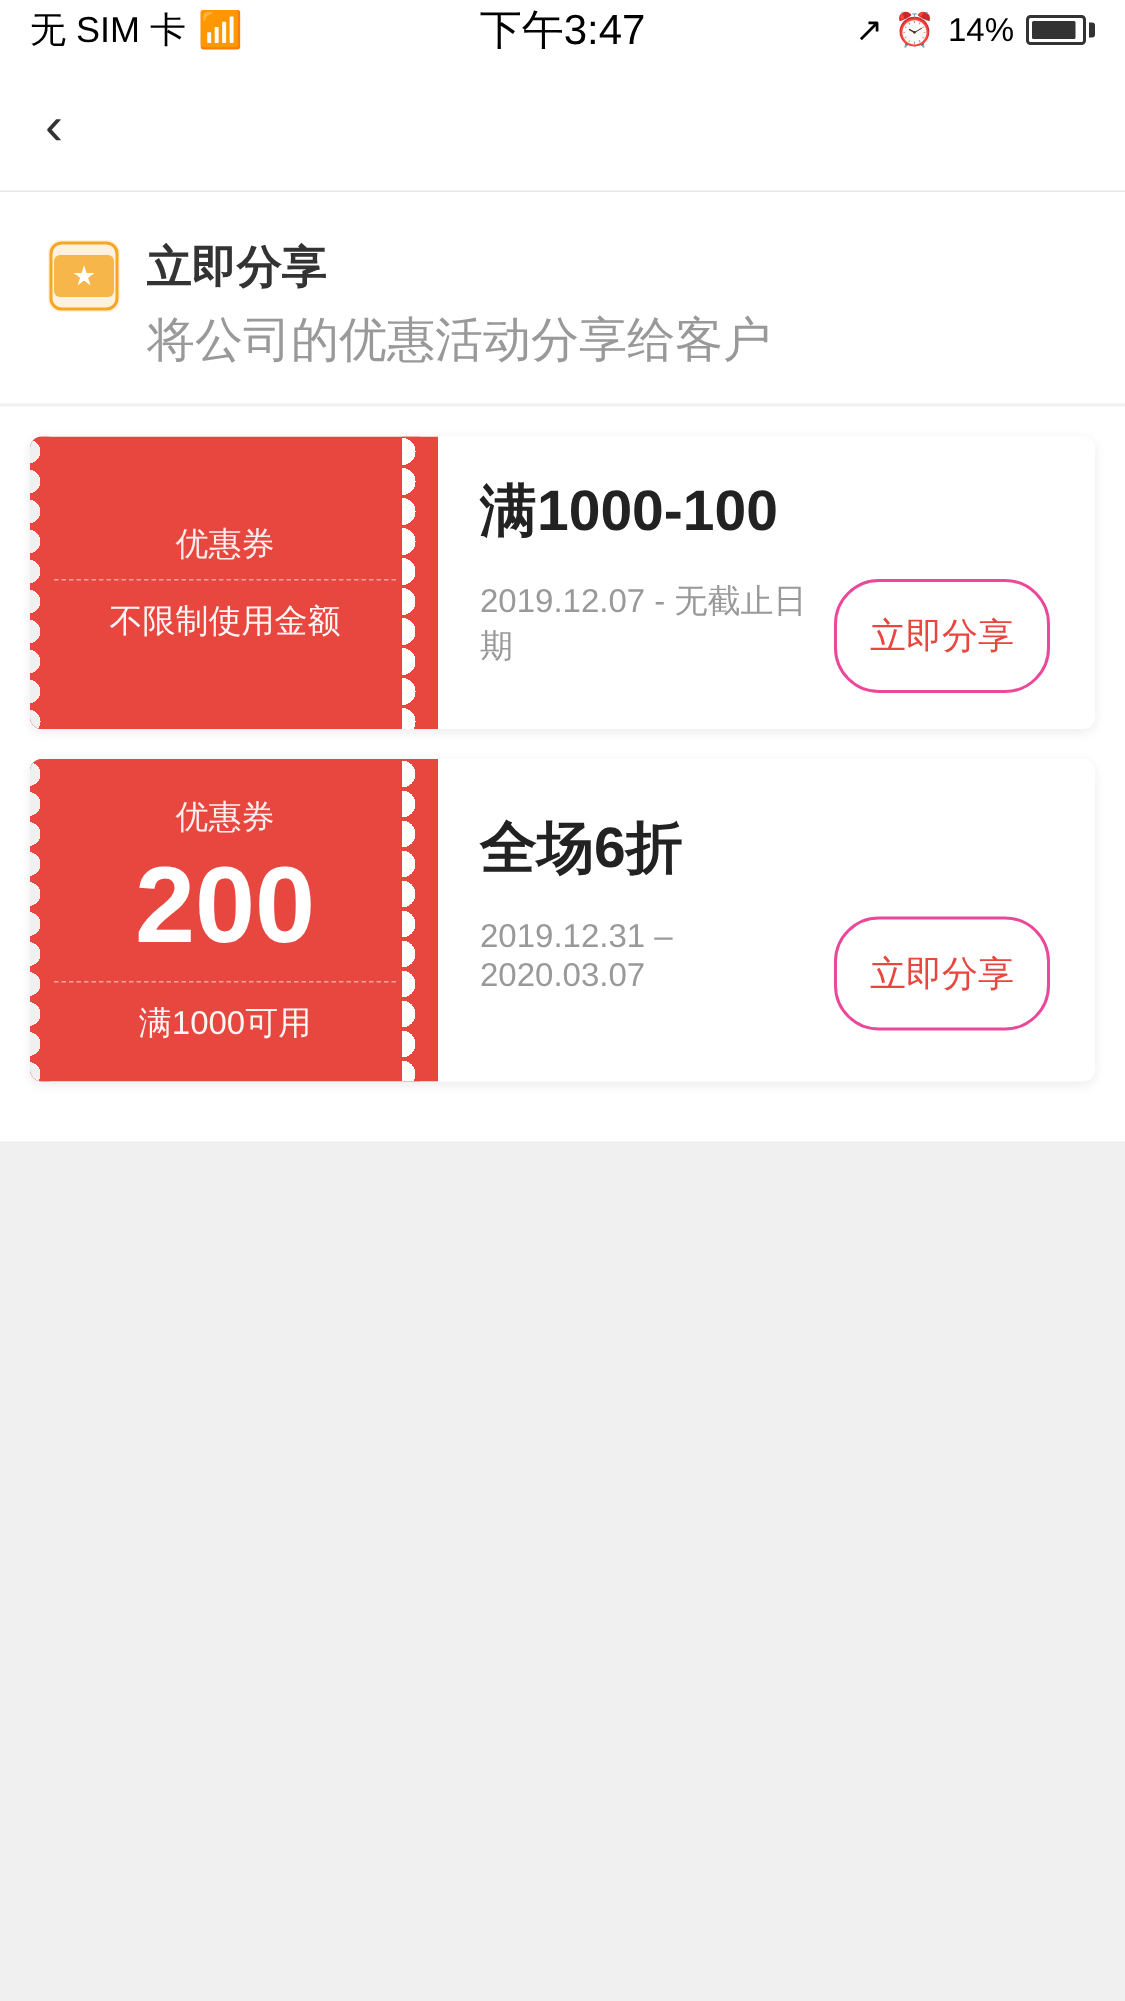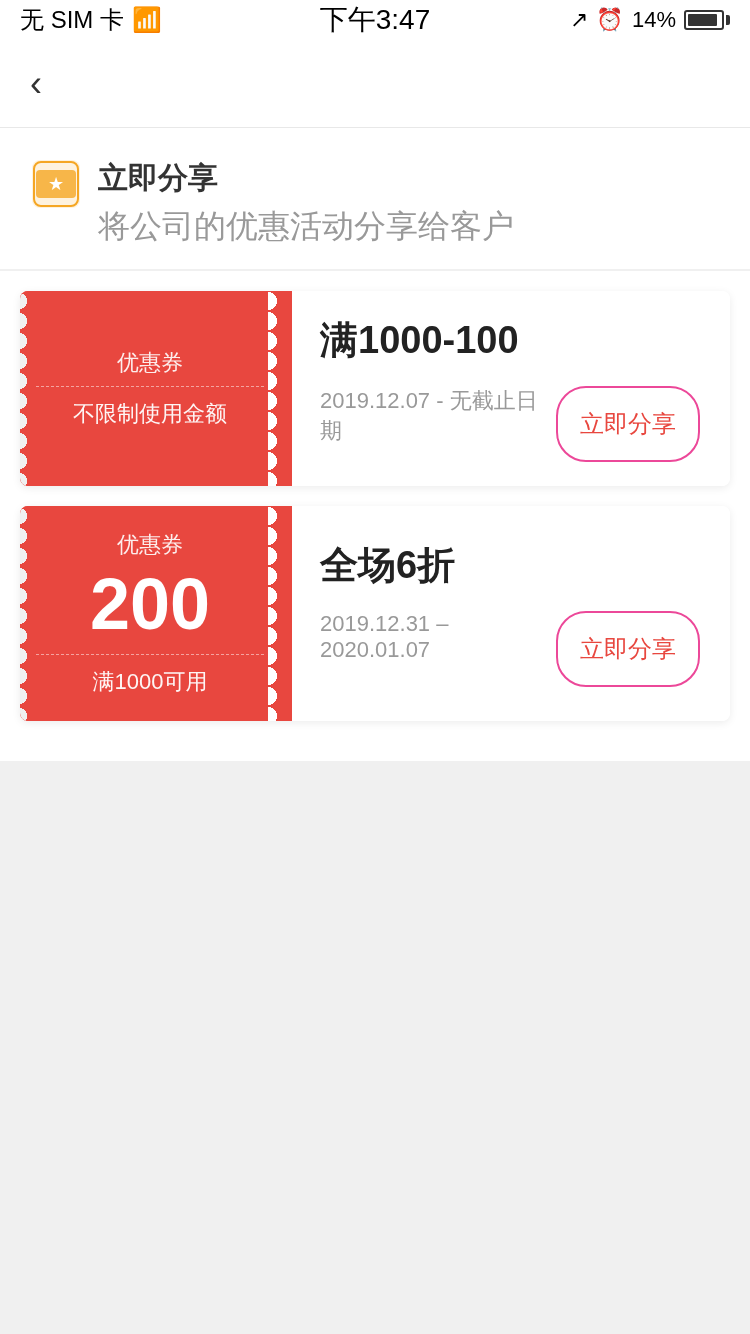--- a/index.html
+++ b/index.html
@@ -343,21 +343,21 @@
   <div class="coupon-item">
     <div class="coupon-left">
       <span class="coupon-label">优惠券</span>
       <span class="coupon-amount">200</span>
       <hr class="coupon-divider">
       <span class="coupon-condition">满1000可用</span>
     </div>
     <div class="coupon-right">
       <div class="coupon-title">全场6折</div>
       <div class="coupon-meta">
-        <span class="coupon-date">2019.12.31 – 2020.01.07</span>
+        <span class="coupon-date">2019.12.31 – 2020.03.07</span>
         <button class="share-btn">立即分享</button>
       </div>
     </div>
   </div>
 
 </div>
 
 <div class="gray-bg"></div>
 
 </body></html>

